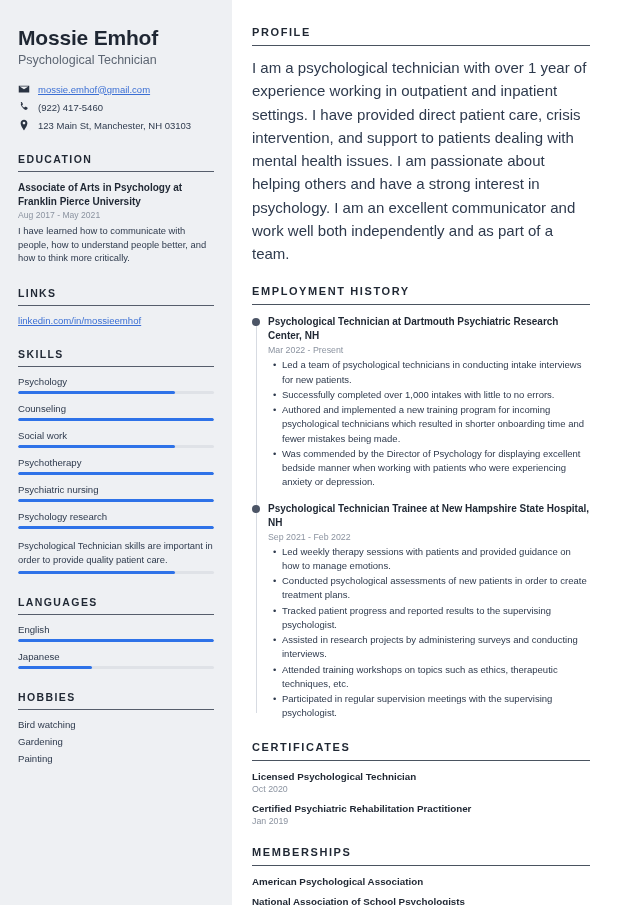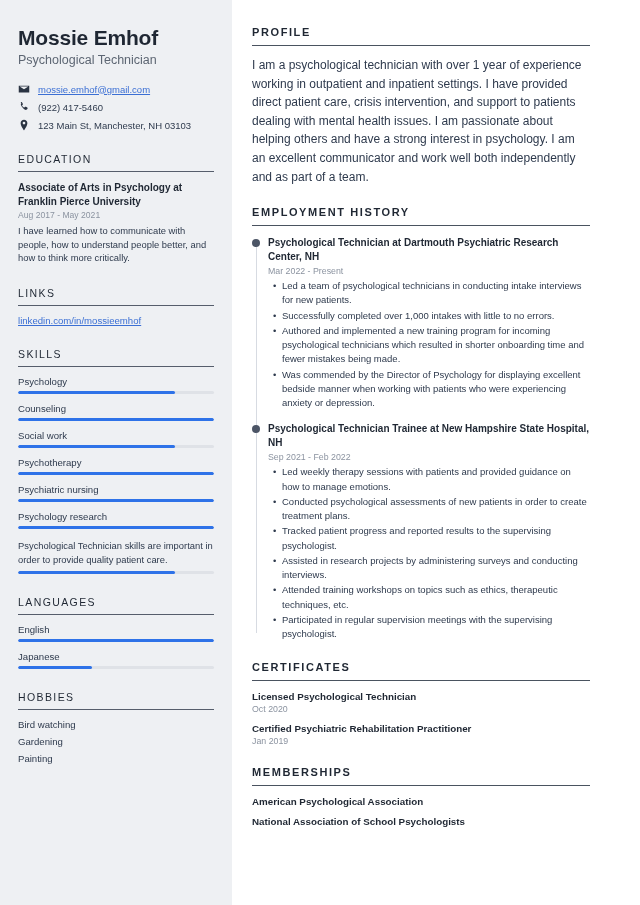--- a/index.html
+++ b/index.html
@@ -47,21 +47,21 @@
     display: inline-flex; align-items: center; justify-content: center;
     flex: 0 0 12px;
     color: #2a3342;
   }
   .contact-row .ico svg { display:block; }
   .contact-link { color: #3b6fd4; text-decoration: underline; }
 
   .sec { margin-top: 22px; }
   .sec-head {
     font-size: 10.5px;
-    font-weight: normal;
+    font-weight: bold;
     letter-spacing: 1.4px;
     color: #1f2733;
     text-transform: uppercase;
     padding-bottom: 6px;
   }
   .sec-rule { height: 1px; background: #555d6b; margin-bottom: 9px; }
 
   .entry-title { font-size: 10px; font-weight: bold; color: #1f2733; line-height: 1.35; }
   .entry-date { font-size: 8.6px; color: #8b93a0; margin-top: 2px; }
   .entry-desc { font-size: 9.4px; color: #2e3a4d; line-height: 1.45; margin-top: 4px; }
@@ -91,21 +91,21 @@
   .m-sec { margin-bottom: 20px; }
   .m-head {
     font-size: 11px;
     font-weight: bold;
     letter-spacing: 1.6px;
     color: #1f2733;
     text-transform: uppercase;
     padding-bottom: 7px;
   }
   .m-rule { height: 1px; background: #4a5360; margin-bottom: 10px; }
-  .profile-text { font-size: 12px; line-height: 1.55; color: #2e3a4d; }
+  .profile-text { font-size: 15px; line-height: 1.55; color: #2e3a4d; }
 
   .timeline { position: relative; padding-left: 16px; }
   .timeline::before {
     content: "";
     position: absolute;
     left: 3.5px; top: 6px; bottom: 8px;
     width: 1px;
     background: #d7dbe2;
   }
   .job { position: relative; margin-bottom: 12px; }

